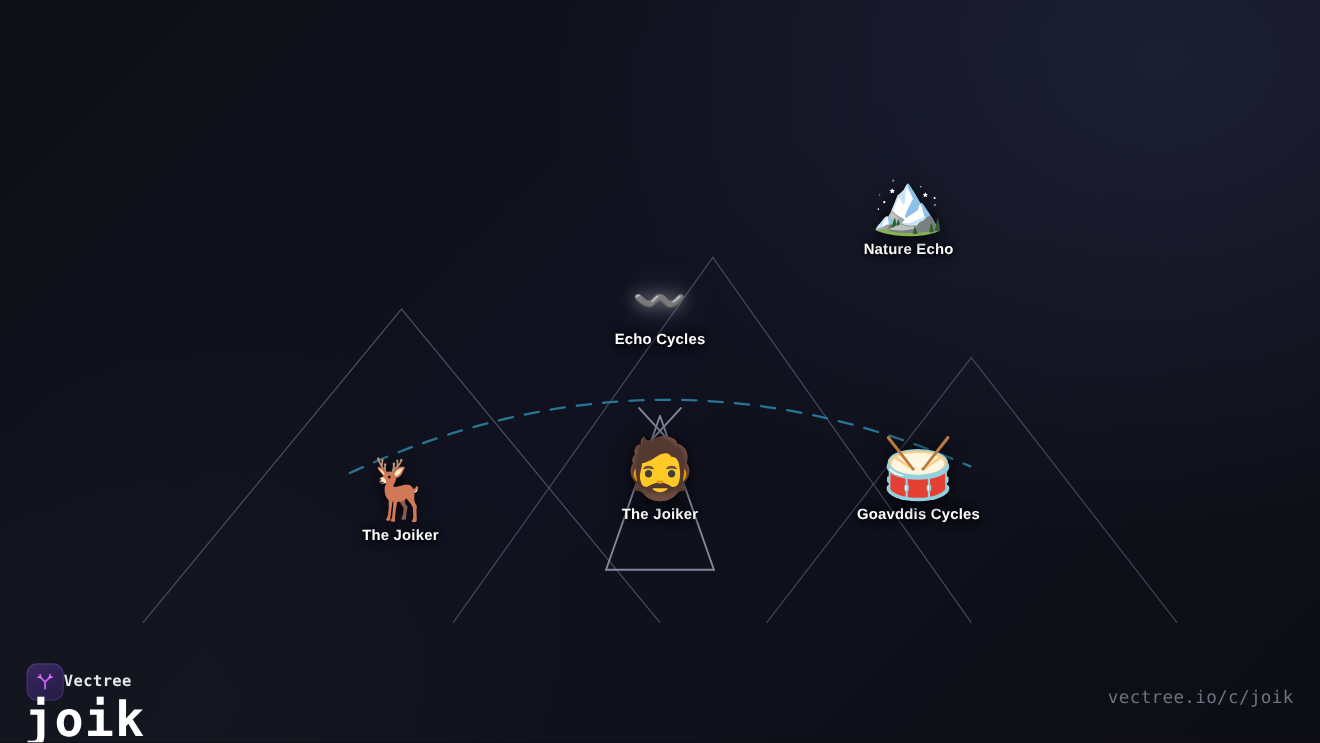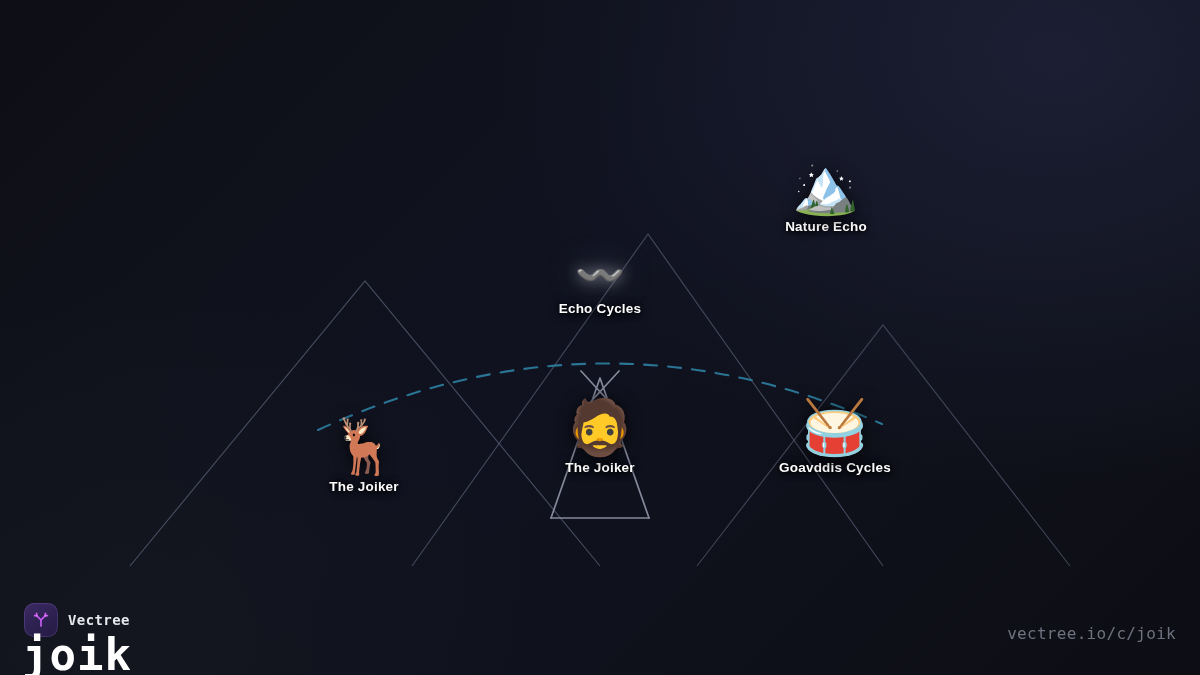--- a/index.html
+++ b/index.html
@@ -58,21 +58,21 @@
     color:#b9bcc4;
     filter:grayscale(1) brightness(1.25)
            drop-shadow(0 0 7px rgba(210,214,222,.55))
            drop-shadow(0 0 16px rgba(180,186,198,.30));
   }
 
   
   #brand {
     position:absolute;
     left:24px; bottom:38px;
-    display:flex; align-items:center; gap:10px;
+    display:flex; align-items:center; 
   }
   #brand-mark {
     width:34px; height:34px;
     border-radius:10px;
     background:linear-gradient(150deg,#3c2a63 0%,#2c2150 55%,#241b42 100%);
     box-shadow:inset 0 0 0 1px rgba(160,120,230,.22);
     display:flex; align-items:center; justify-content:center;
   }
   #brand-name {
     font-family:"DejaVu Sans Mono","Liberation Mono",monospace;

